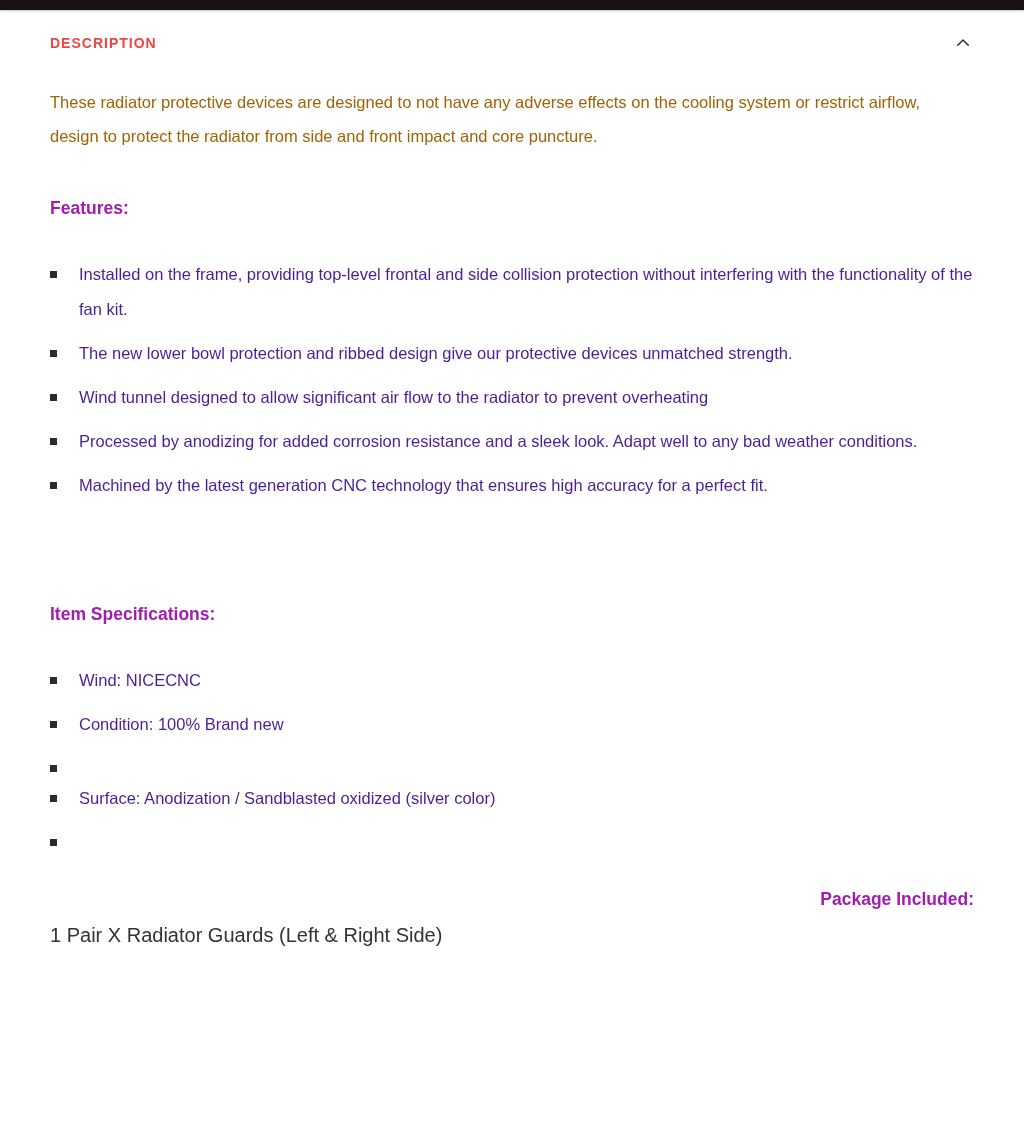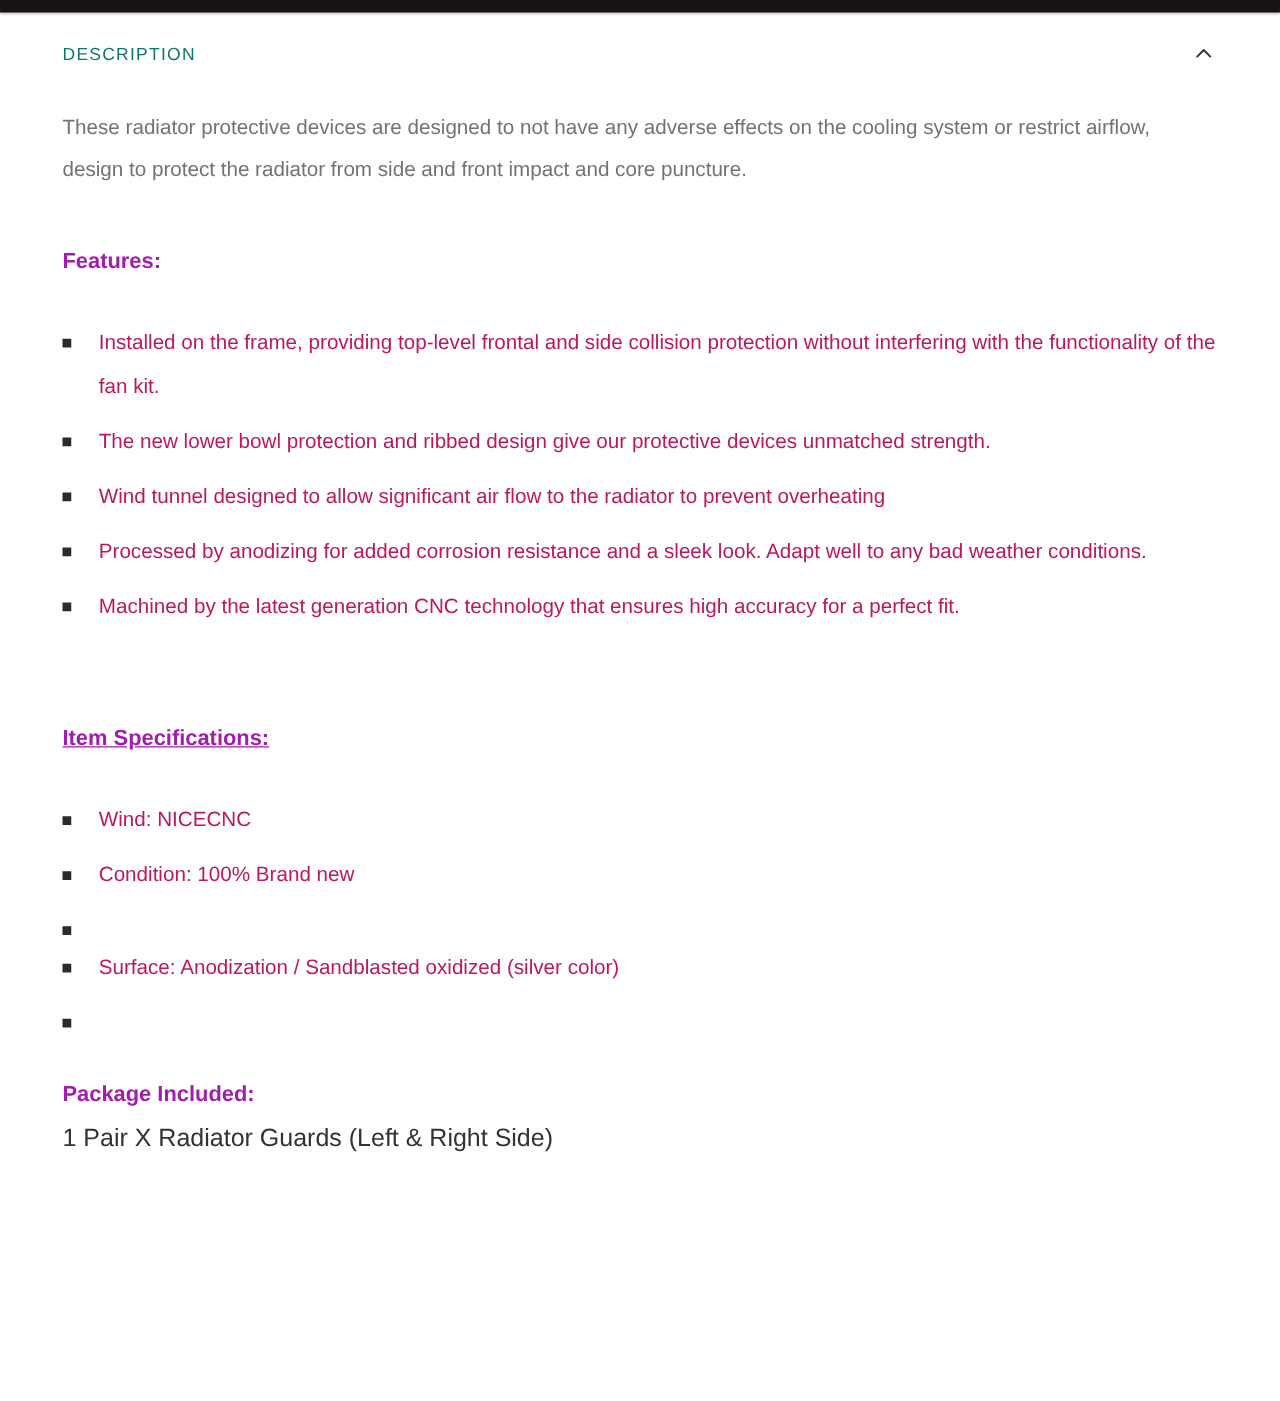--- a/index.html
+++ b/index.html
@@ -23,66 +23,66 @@
 
   .accordion-header {
     margin-top: 22px;
     display: flex;
     align-items: center;
     justify-content: space-between;
     cursor: pointer;
   }
   .accordion-title {
     font-size: 14px;
-    font-weight: 400;
+    font-weight: 700;
     letter-spacing: 1px;
-    color: #0f766e;
+    color: #ef4444;
   }
   .chevron-btn {
     background: none;
     border: none;
     padding: 0;
     width: 22px;
     height: 22px;
     display: flex;
     align-items: center;
     justify-content: center;
     cursor: pointer;
   }
   .chevron-btn svg { display: block; }
 
   .intro {
     margin-top: 31px;
     font-size: 16.5px;
     line-height: 34px;
-    color: #737373;
+    color: #a16207;
     max-width: 905px;
   }
 
   h3.sub-heading {
     font-size: 17.5px;
     font-weight: 700;
     color: #a21caf;
     line-height: 22px;
   }
   .features-heading { margin-top: 44px; }
-  .specs-heading    { margin-top: 76px; text-decoration: underline; }
-  .package-heading  { margin-top: 42px; }
+  .specs-heading    { margin-top: 100px; }
+  .package-heading  { margin-top: 42px; text-align: right; }
 
   ul.square-list {
     list-style: none;
     margin-top: 38px;
   }
   ul.square-list li {
     display: flex;
     align-items: flex-start;
     margin-bottom: 9px;
     font-size: 16.5px;
     line-height: 35px;
-    color: #be185d;
+    color: #4c1d95;
   }
   ul.square-list li .bullet {
     flex: 0 0 auto;
     width: 7px;
     height: 7px;
     background: #2b2b2b;
     margin-top: 14px;
     margin-right: 22px;
   }
   ul.square-list li .li-text {

